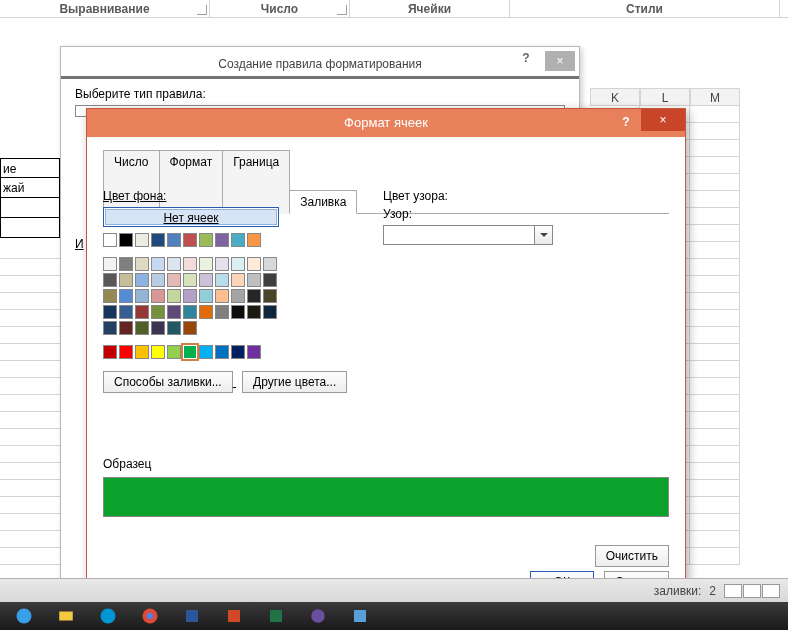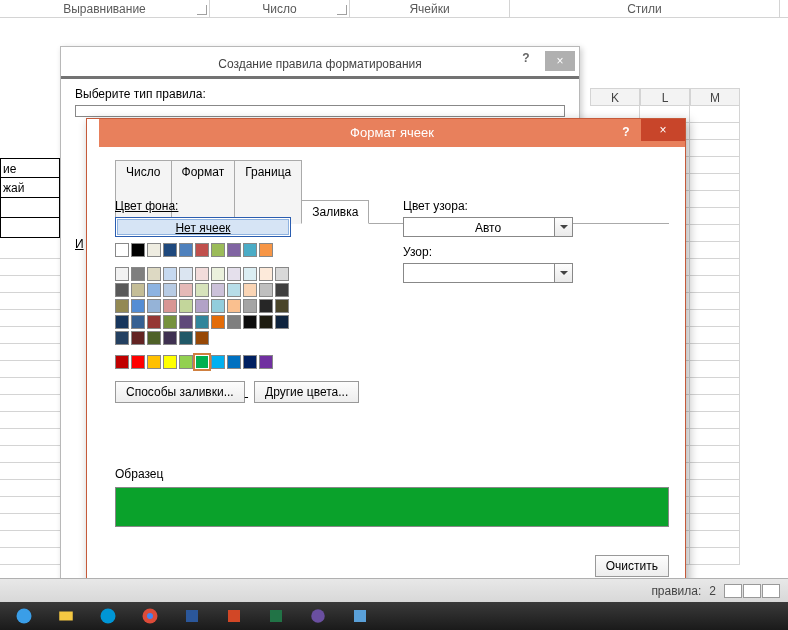--- a/index.html
+++ b/index.html
@@ -1,18 +1,18 @@
 <!DOCTYPE html>
 <html><head>
 <meta charset="utf-8">
 <style>
 * { box-sizing: border-box; font-family: "Segoe UI", Tahoma, sans-serif; font-size: 12px; }
 body { margin: 0; width: 788px; height: 630px; background: #fff; overflow: hidden; position: relative; }
 
-.ribbon-groups { position: absolute; top: 0; left: 0; right: 0; height: 18px; display: flex; border-bottom: 1px solid #d4d4d4; }
+.ribbon-groups { position: absolute; top: 0; left: 0; right: 0; height: 18px; display: flex; border-bottom: 1px solid #d4d4d4; font-weight: bold; }
 .ribbon-group { display: flex; align-items: center; justify-content: center; color: #5a5a5a; font-size: 11px; position: relative; border-right: 1px solid #d4d4d4; }
 .ribbon-group .launcher { position: absolute; right: 2px; bottom: 2px; width: 10px; height: 10px; border: 1px solid #a0a0a0; border-top: none; border-left: none; }
 .ribbon-g1 { width: 210px; }
 .ribbon-g2 { width: 140px; }
 .ribbon-g3 { width: 270px; }
 .ribbon-g4 { width: 160px; }
 
 .sheet { position: absolute; top: 18px; left: 0; right: 0; bottom: 28px; background: #fff; }
 .col-headers { position: absolute; top: 70px; left: 590px; display: flex; }
 .col-headers div { width: 50px; height: 18px; border: 1px solid #d4d4d4; background: #f3f3f3; text-align: center; line-height: 18px; color: #444; }
@@ -26,33 +26,33 @@
 .left-grid .g { height: 17px; border-bottom: 1px solid #d4d4d4; }
 
 .dlg1 { position: absolute; top: 46px; left: 60px; width: 520px; height: 540px; background: #fff; border: 1px solid #b8b8b8; box-shadow: 2px 2px 6px rgba(0,0,0,0.2); }
 .dlg1-title { height: 32px; line-height: 32px; text-align: center; color: #444; position: relative; border-bottom: 3px solid #737373; font-size: 14px; }
 .dlg1-title .help { position: absolute; right: 38px; top: 0; width: 30px; height: 22px; text-align: center; line-height: 22px; font-weight: bold; color: #666; }
 .dlg1-title .close { position: absolute; right: 4px; top: 4px; width: 30px; height: 20px; background: #b0b0b0; color: #fff; text-align: center; line-height: 20px; }
 .dlg1-body { padding: 8px 14px; }
 .dlg1-body .label { margin-bottom: 4px; }
 .dlg1-body .rule-list { border: 1px solid #888; height: 12px; }
 
-.dlg2 { position: absolute; top: 118px; left: 86px; width: 600px; height: 496px; background: #fff; border: 1px solid #c55a3a; box-shadow: 3px 3px 10px rgba(0,0,0,0.3); padding-left: 12px; }
+.dlg2 { position: absolute; top: 108px; left: 86px; width: 600px; height: 496px; background: #fff; border: 1px solid #c55a3a; box-shadow: 3px 3px 10px rgba(0,0,0,0.3); }
 .dlg2-title { height: 28px; background: #e8805c; position: relative; }
 .dlg2-title .t { position: absolute; left: 50%; transform: translateX(-50%); line-height: 28px; color: #fff; font-size: 13px; }
 .dlg2-title .help { position: absolute; right: 44px; top: 0; width: 30px; height: 22px; text-align: center; line-height: 26px; font-weight: bold; color: #fff; }
 .dlg2-title .close { position: absolute; right: 0; top: 0; width: 44px; height: 22px; background: #c8452a; color: #fff; text-align: center; line-height: 22px; }
 
 .dlg2-body { padding: 12px 16px; position: relative; height: calc(100% - 28px); }
 .tabs { display: flex; border-bottom: 1px solid #aaa; }
 .tab { padding: 4px 10px; border: 1px solid #aaa; border-bottom: none; margin-right: -1px; background: #f4f4f4; position: relative; top: 1px; cursor: default; }
 .tab.active { background: #fff; border-bottom: 1px solid #fff; margin-top: 40px; }
 
 .fill-left { position: absolute; left: 16px; top: 52px; width: 260px; text-decoration: underline; }
-.fill-right { position: absolute; left: 296px; top: 52px; width: 200px; margin-left: 8px; }
+.fill-right { position: absolute; left: 296px; top: 52px; width: 200px; }
 .section-label { margin-bottom: 4px; }
 .no-color { width: 176px; height: 20px; border: 1px solid #2a5db0; background: #d6e4f5; text-align: center; line-height: 20px; margin-bottom: 6px; box-shadow: inset 0 0 0 1px #fff, inset 0 0 0 2px #8fb3e0; }
 
 .palette { display: flex; flex-wrap: wrap; width: 180px; gap: 2px; margin-bottom: 10px; }
 .sw { width: 14px; height: 14px; border: 1px solid #888; }
 .sw.sel { outline: 2px solid #d08040; outline-offset: 0; border: 1px solid #fff; }
 .palette-std { display: flex; gap: 2px; margin-bottom: 12px; }
 
 .btn { display: inline-block; padding: 3px 10px; border: 1px solid #999; background: linear-gradient(#fdfdfd,#ededed); cursor: default; }
 
@@ -377,21 +377,20 @@
           <div class="sw" style="background: rgb(0, 112, 192);"></div>
           <div class="sw" style="background: rgb(0, 32, 96);"></div>
           <div class="sw" style="background: rgb(112, 48, 160);"></div>
         </div>
       <span class="btn">Способы заливки...</span>
       <span class="btn" style="margin-left:6px">Другие цвета...</span>
     </div>
 
     <div class="fill-right">
       <div class="section-label">Цвет узора:</div>
-      <div class="combo"><span>Авто</span><span class="arrow"></span></div>
       <div class="section-label">Узор:</div>
       <div class="combo">
           <span class="arrow"></span>
         </div>
     </div>
 
     <div class="sample-area">
       <div>Образец</div>
       <div class="sample-box" style="background: rgb(10, 162, 43);"></div>
     </div>
@@ -404,21 +403,21 @@
     </div>
   </div>
 </div>
 
 <div class="sheet-tabs">
   <div class="st">т1</div>
   <div class="st">СПИСОК</div>
 </div>
 
 <div class="status-bar" style="bottom:28px">
-  <span>правила:</span>
+  <span>заливки:</span>
   <span>2</span>
   <div class="view-icons">
     <div class="vi"></div>
     <div class="vi"></div>
     <div class="vi"></div>
   </div>
 </div>
 
 <div class="taskbar">
   <div class="ti">

